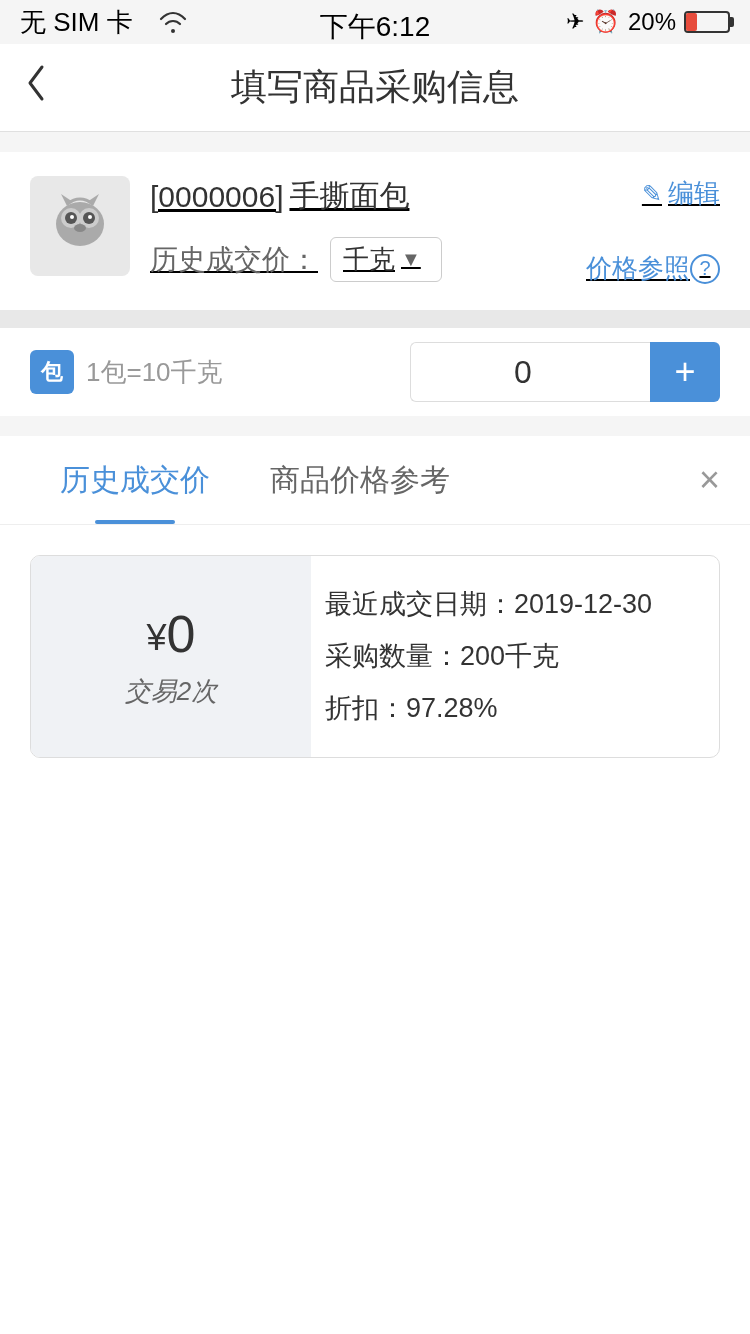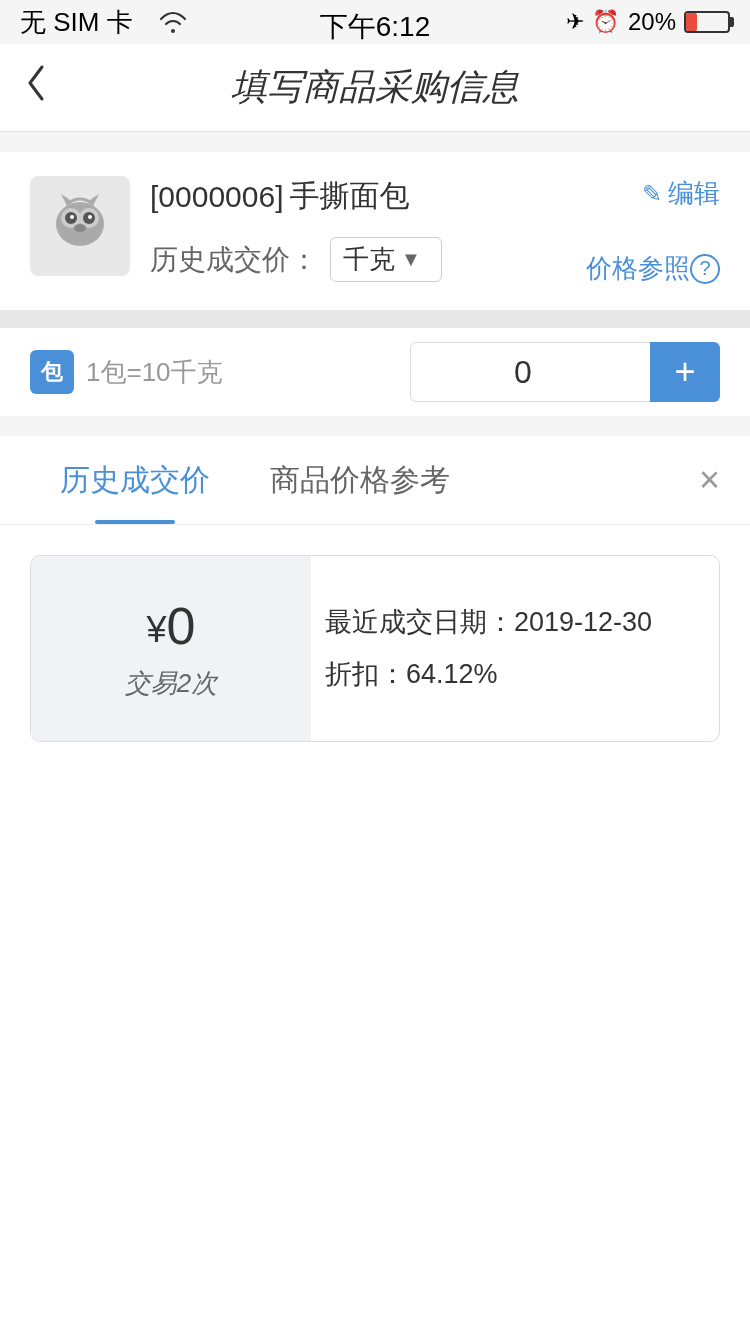--- a/index.html
+++ b/index.html
@@ -72,40 +72,40 @@
     
     .nav-bar {
       width: 750px;
       height: 88px;
       background: #ffffff;
       display: flex;
       align-items: center;
       justify-content: center;
       position: relative;
       border-bottom: 1px solid #e0e0e0;
-      font-style: italic;
     }
     .nav-back {
       position: absolute;
       left: 24px;
       font-size: 36px;
       color: #333;
       cursor: pointer;
     }
     .nav-title {
       font-size: 36px;
       font-weight: 500;
       color: #333;
     }
 
     
     .product-card {
       background: #ffffff;
       margin-top: 20px;
       padding: 24px 30px;
+      text-decoration: underline;
     }
     .product-header {
       display: flex;
       align-items: flex-start;
       justify-content: space-between;
     }
     .product-left {
       display: flex;
       align-items: flex-start;
       gap: 20px;
@@ -487,20 +487,23 @@
           <span class="yen">¥</span><span>0</span>
         </div>
         <div class="trade-count">交易2次</div>
       </div>
 
       <div class="history-card-right">
         <div class="detail-row">
           <span>最近成交日期：</span><span>2019-12-30</span>
         </div>
         <div class="detail-row">
-          <span>折扣：</span><span>64.12%</span>
+          <span>采购数量：</span><span>200千克</span>
+        </div>
+        <div class="detail-row">
+          <span>折扣：</span><span>97.28%</span>
         </div>
       </div>
     </div>
   </div>
 </div>
 
 <div class="bottom-space"></div>
 
 </body></html>

